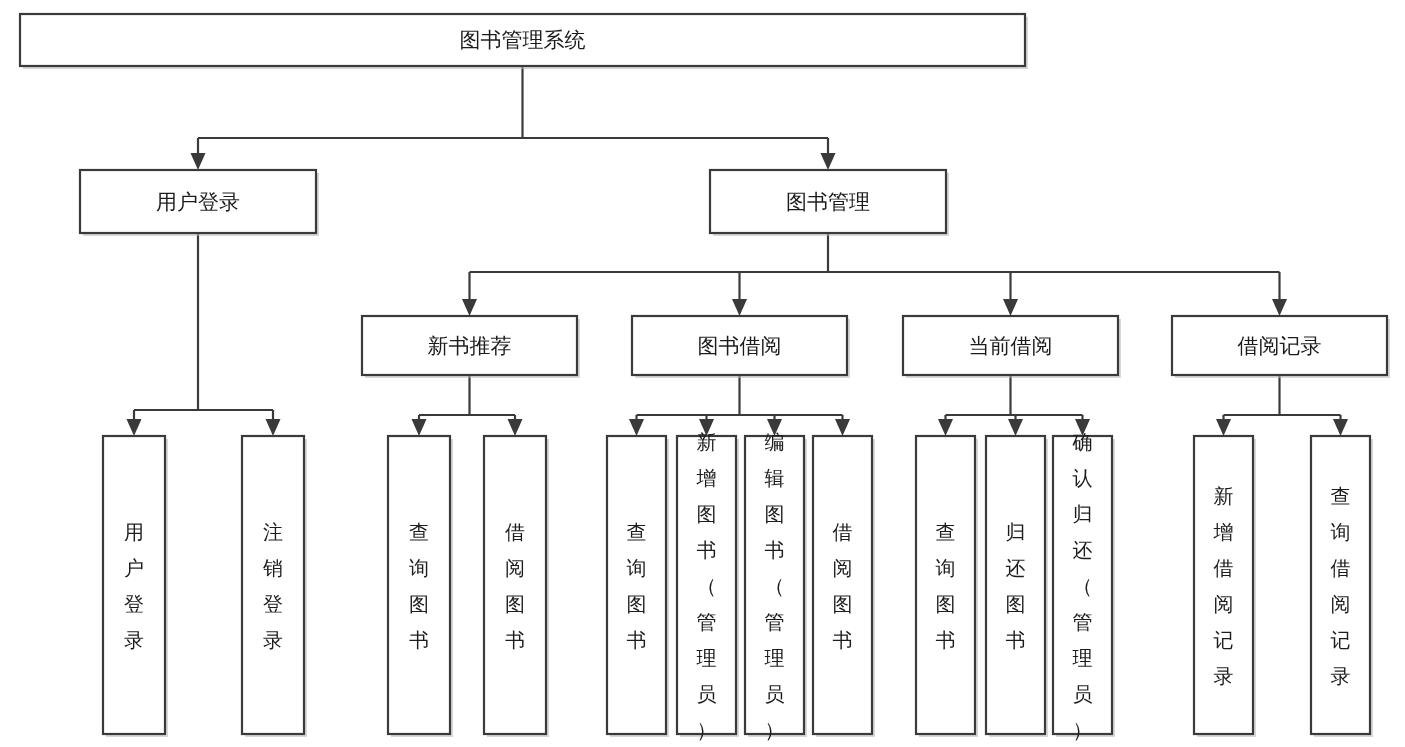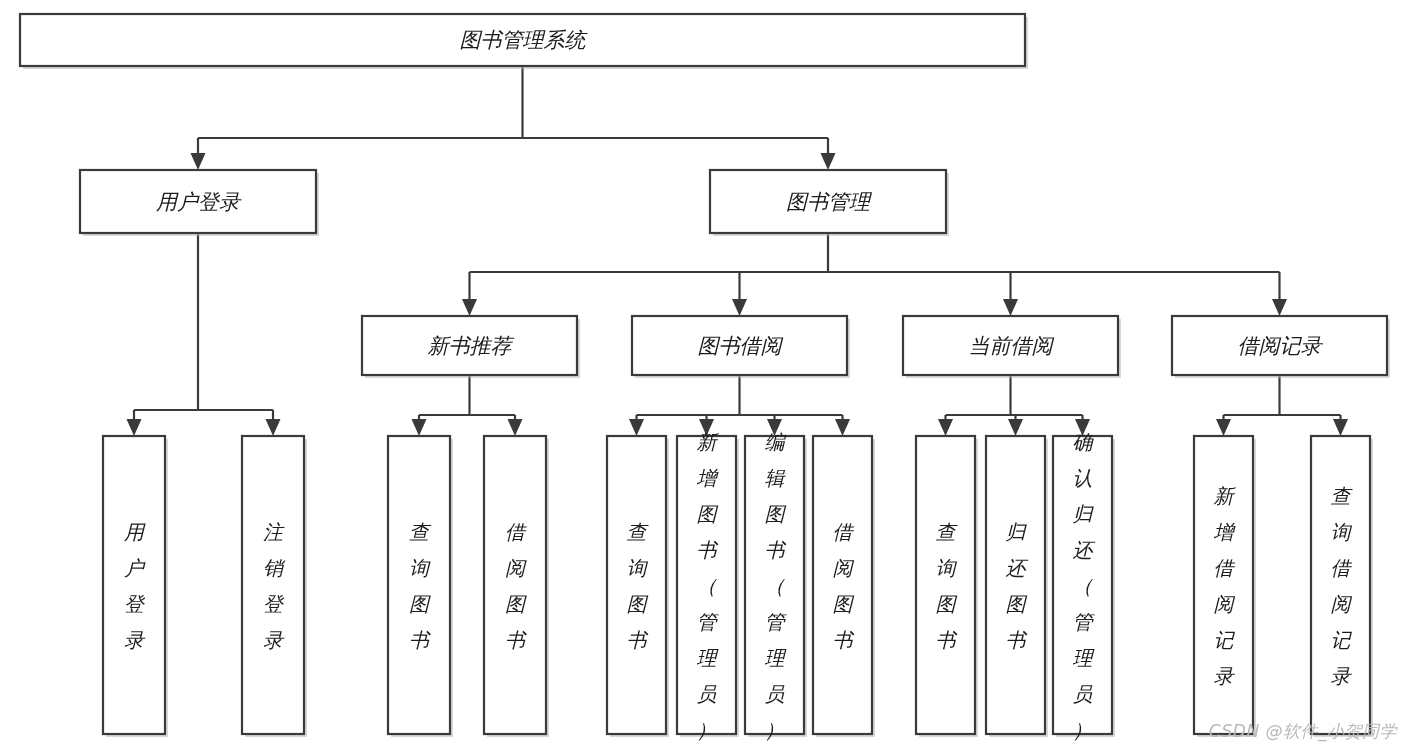--- a/index.html
+++ b/index.html
@@ -11,21 +11,20 @@
     width: 1405px;
     height: 747px;
     overflow: hidden;
     font-family: "DejaVu Sans", "Liberation Sans", sans-serif;
     position: relative;
   }
   #diagram-root {
     position: relative;
     width: 1405px;
     height: 747px;
-    font-style: italic;
   }
   svg.diagram-canvas {
     position: absolute;
     top: 0;
     left: 0;
     width: 1405px;
     height: 747px;
     display: block;
   }
   .node-box {
@@ -228,15 +227,14 @@
           <text x="1223.5" y="502.92" class="node-label-vertical"><tspan x="1223.5" dy="0">新</tspan><tspan x="1223.5" dy="36">增</tspan><tspan x="1223.5" dy="36">借</tspan><tspan x="1223.5" dy="36">阅</tspan><tspan x="1223.5" dy="36">记</tspan><tspan x="1223.5" dy="36">录</tspan></text>
         </g>
         <g>
           <rect x="1314" y="439" width="59" height="298" class="node-box-shadow"></rect>
           <rect x="1311" y="436" width="59" height="298" class="node-box"></rect>
           <text x="1340.5" y="502.92" class="node-label-vertical"><tspan x="1340.5" dy="0">查</tspan><tspan x="1340.5" dy="36">询</tspan><tspan x="1340.5" dy="36">借</tspan><tspan x="1340.5" dy="36">阅</tspan><tspan x="1340.5" dy="36">记</tspan><tspan x="1340.5" dy="36">录</tspan></text>
         </g>
       </g>
   </svg>
 
-  <div class="watermark">CSDN @软件_小贺同学</div>
 
 </div>
 
 </body></html>

